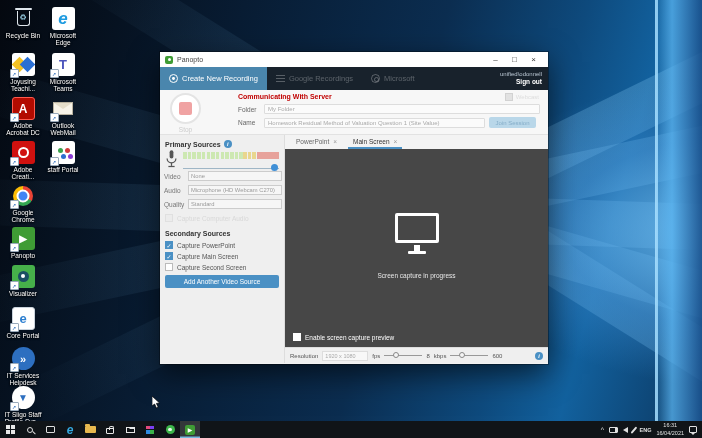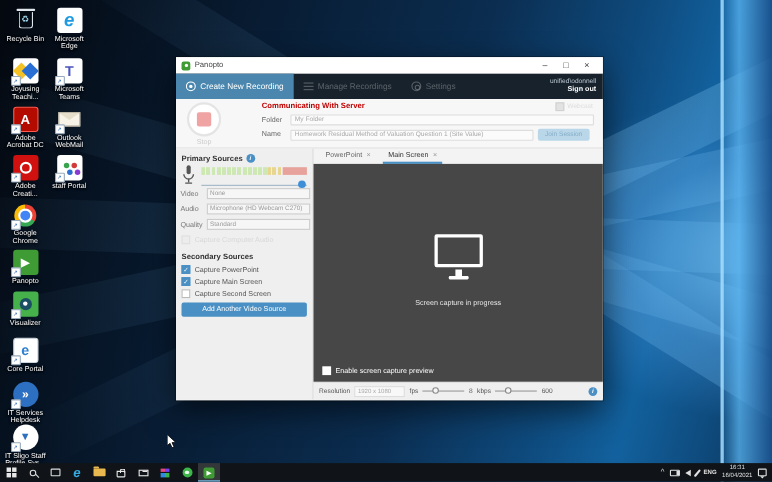--- a/index.html
+++ b/index.html
@@ -319,25 +319,25 @@
       <div class="ntab active">
         <div class="rec-ic"></div>
         <span>Create New Recording</span>
       </div>
       <div class="ntab">
         <div class="ham">
             <span></span>
             <span></span>
             <span></span>
           </div>
-        <span>Manage Recordings</span>
+        <span>Google Recordings</span>
       </div>
       <div class="ntab">
         <div class="gear-ic"></div>
-        <span>Settings</span>
+        <span>Microsoft</span>
       </div>
       <div class="nav-user">
         <div>unified\odonnell</div>
         <div class="signout">Sign out</div>
       </div>
     </div>
 
     <div class="header">
       <div class="stopbtn">
         <div class="sq"></div>

